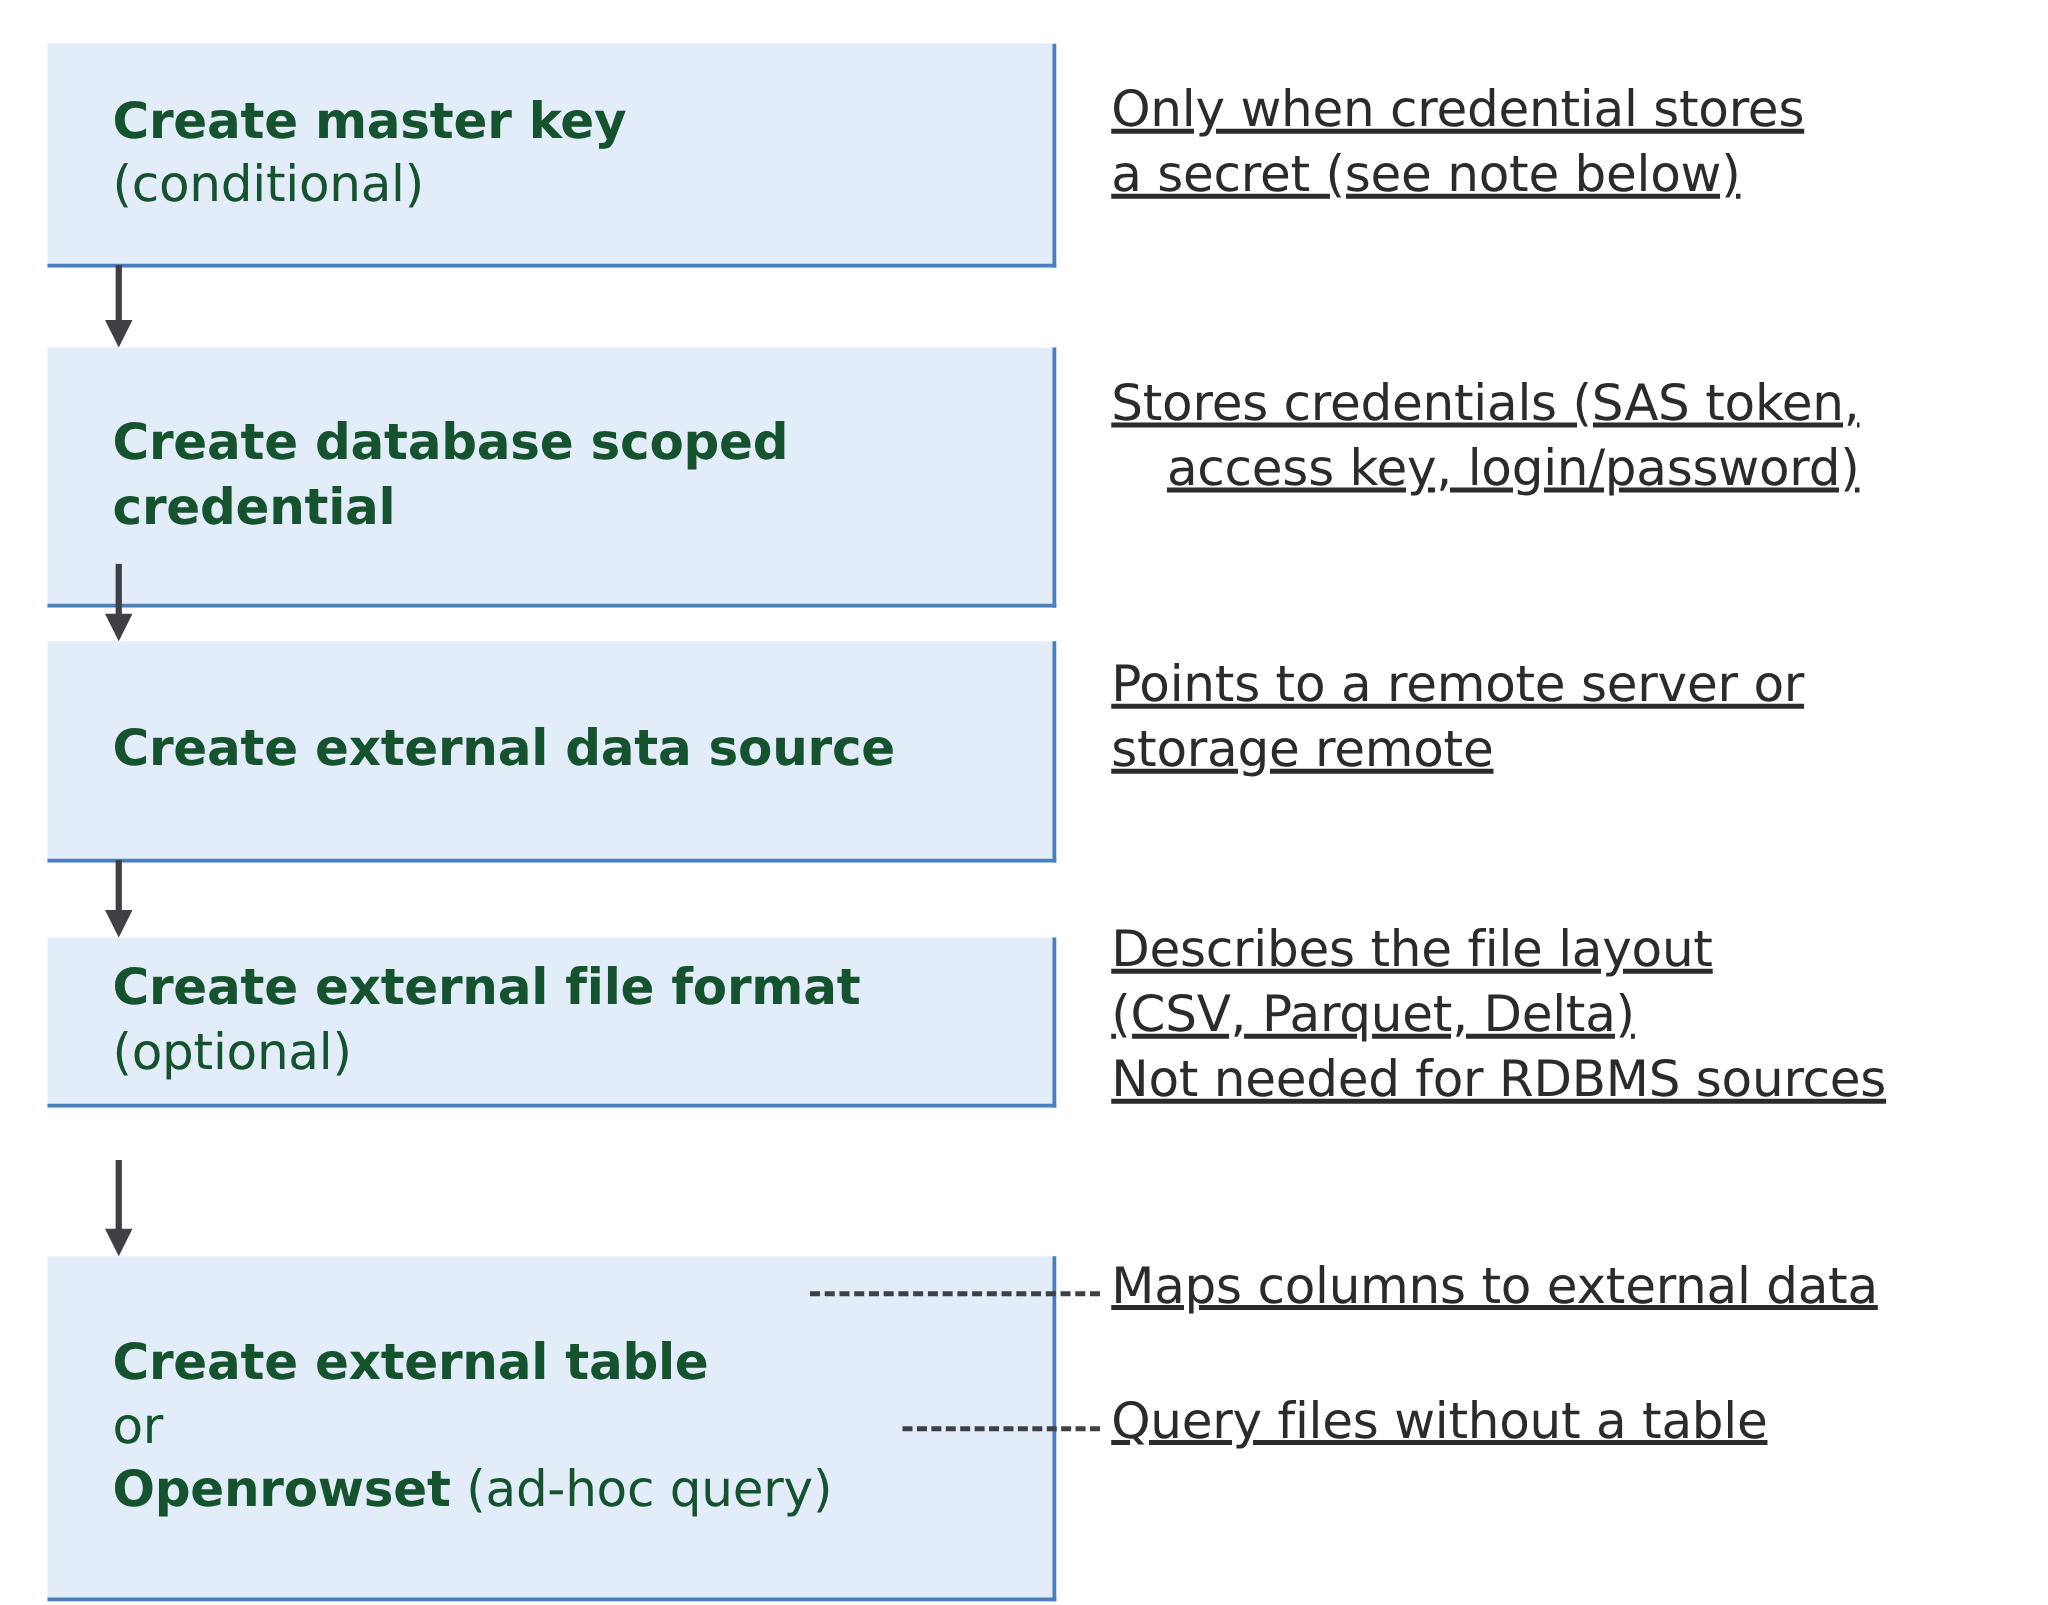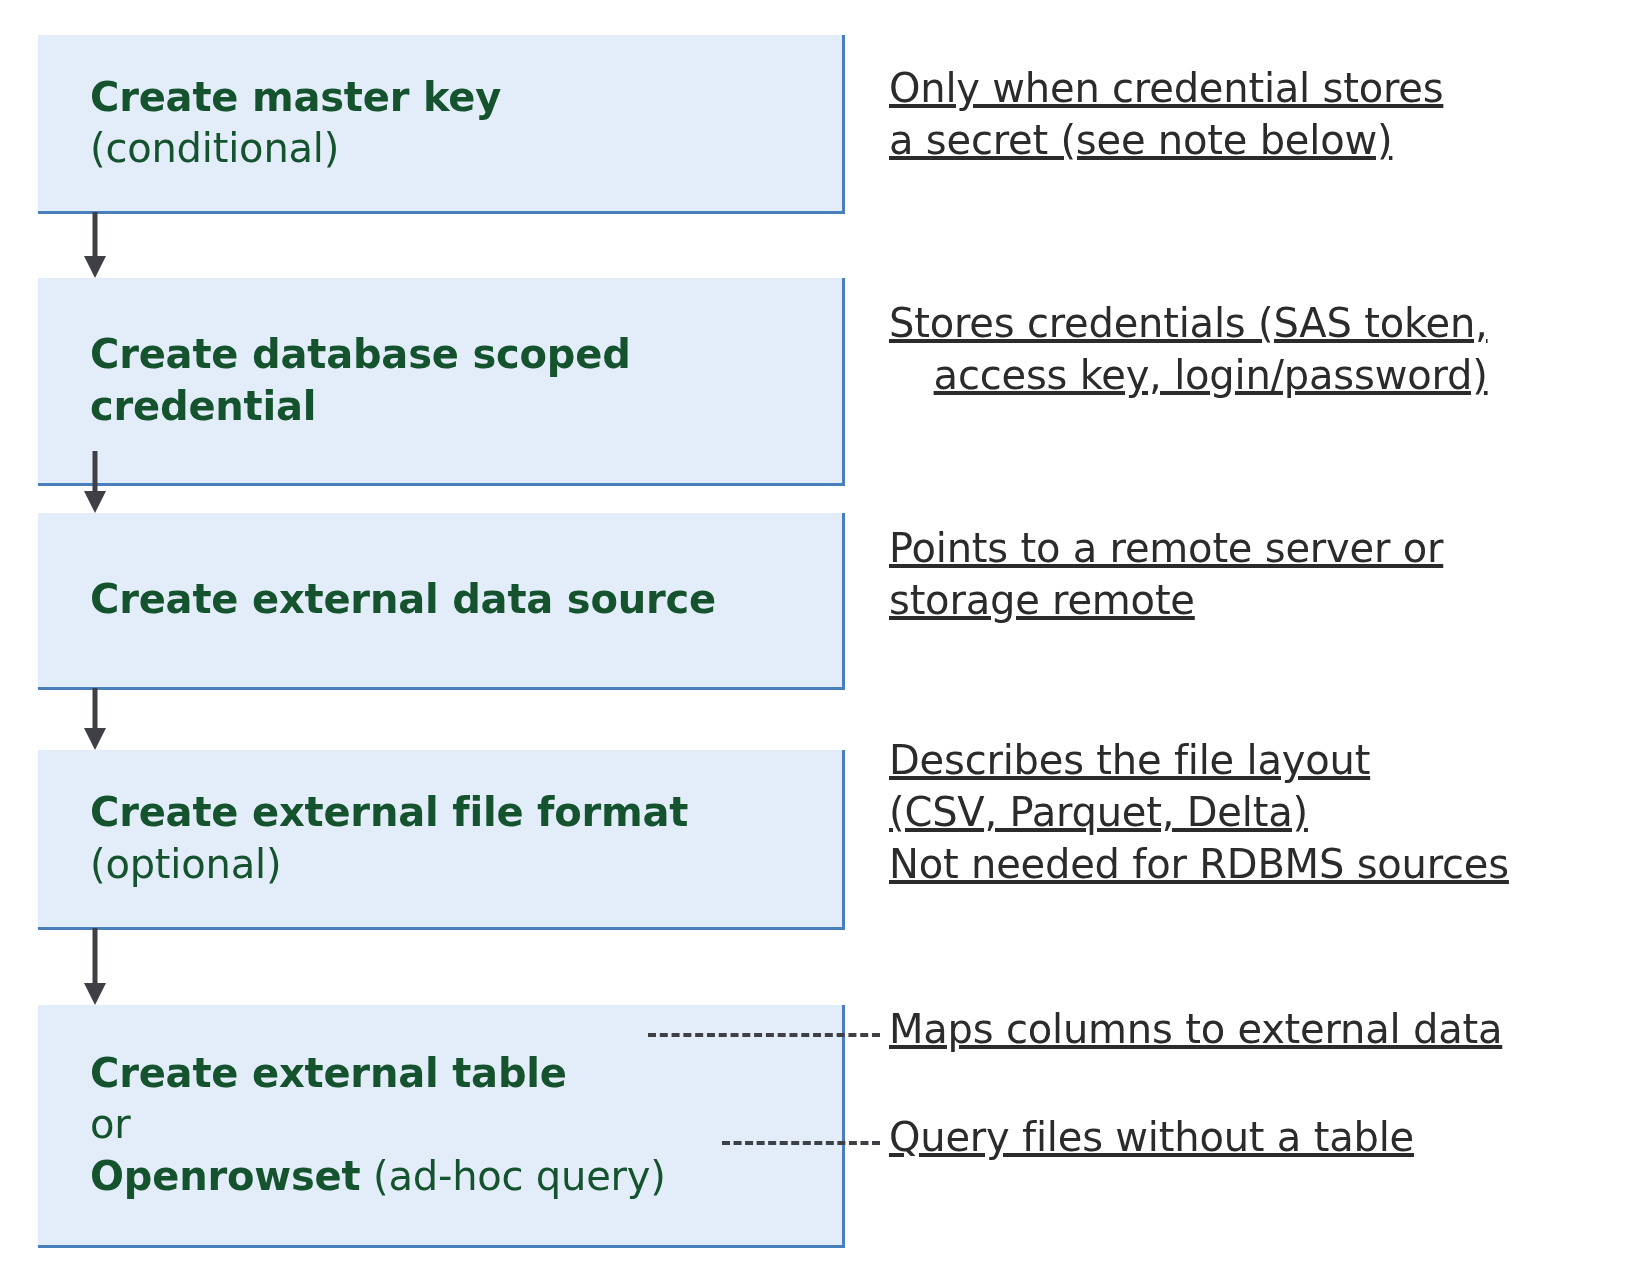--- a/index.html
+++ b/index.html
@@ -55,22 +55,22 @@
     font-size: 40px;
     line-height: 1.28;
     letter-spacing: -0.2px;
     display: block;
   }
 
   
   #box-master-key      { top: 35px;   height: 179px; }
   #box-scoped-cred     { top: 278px;  height: 208px; }
   #box-data-source     { top: 513px;  height: 177px; }
-  #box-file-format     { top: 750px;  height: 180px; }
-  #box-external-table  { top: 1005px; height: 243px; }
+  #box-file-format     { top: 750px;  height: 136px; }
+  #box-external-table  { top: 1005px; height: 276px; }
 
   
   .arrow {
     position: absolute;
     left: 84px;
     width: 22px;
     color: #3f3f46;
   }
   #arrow-1 { top: 212px; height: 68px; }
   #arrow-2 { top: 451px; height: 64px; }

